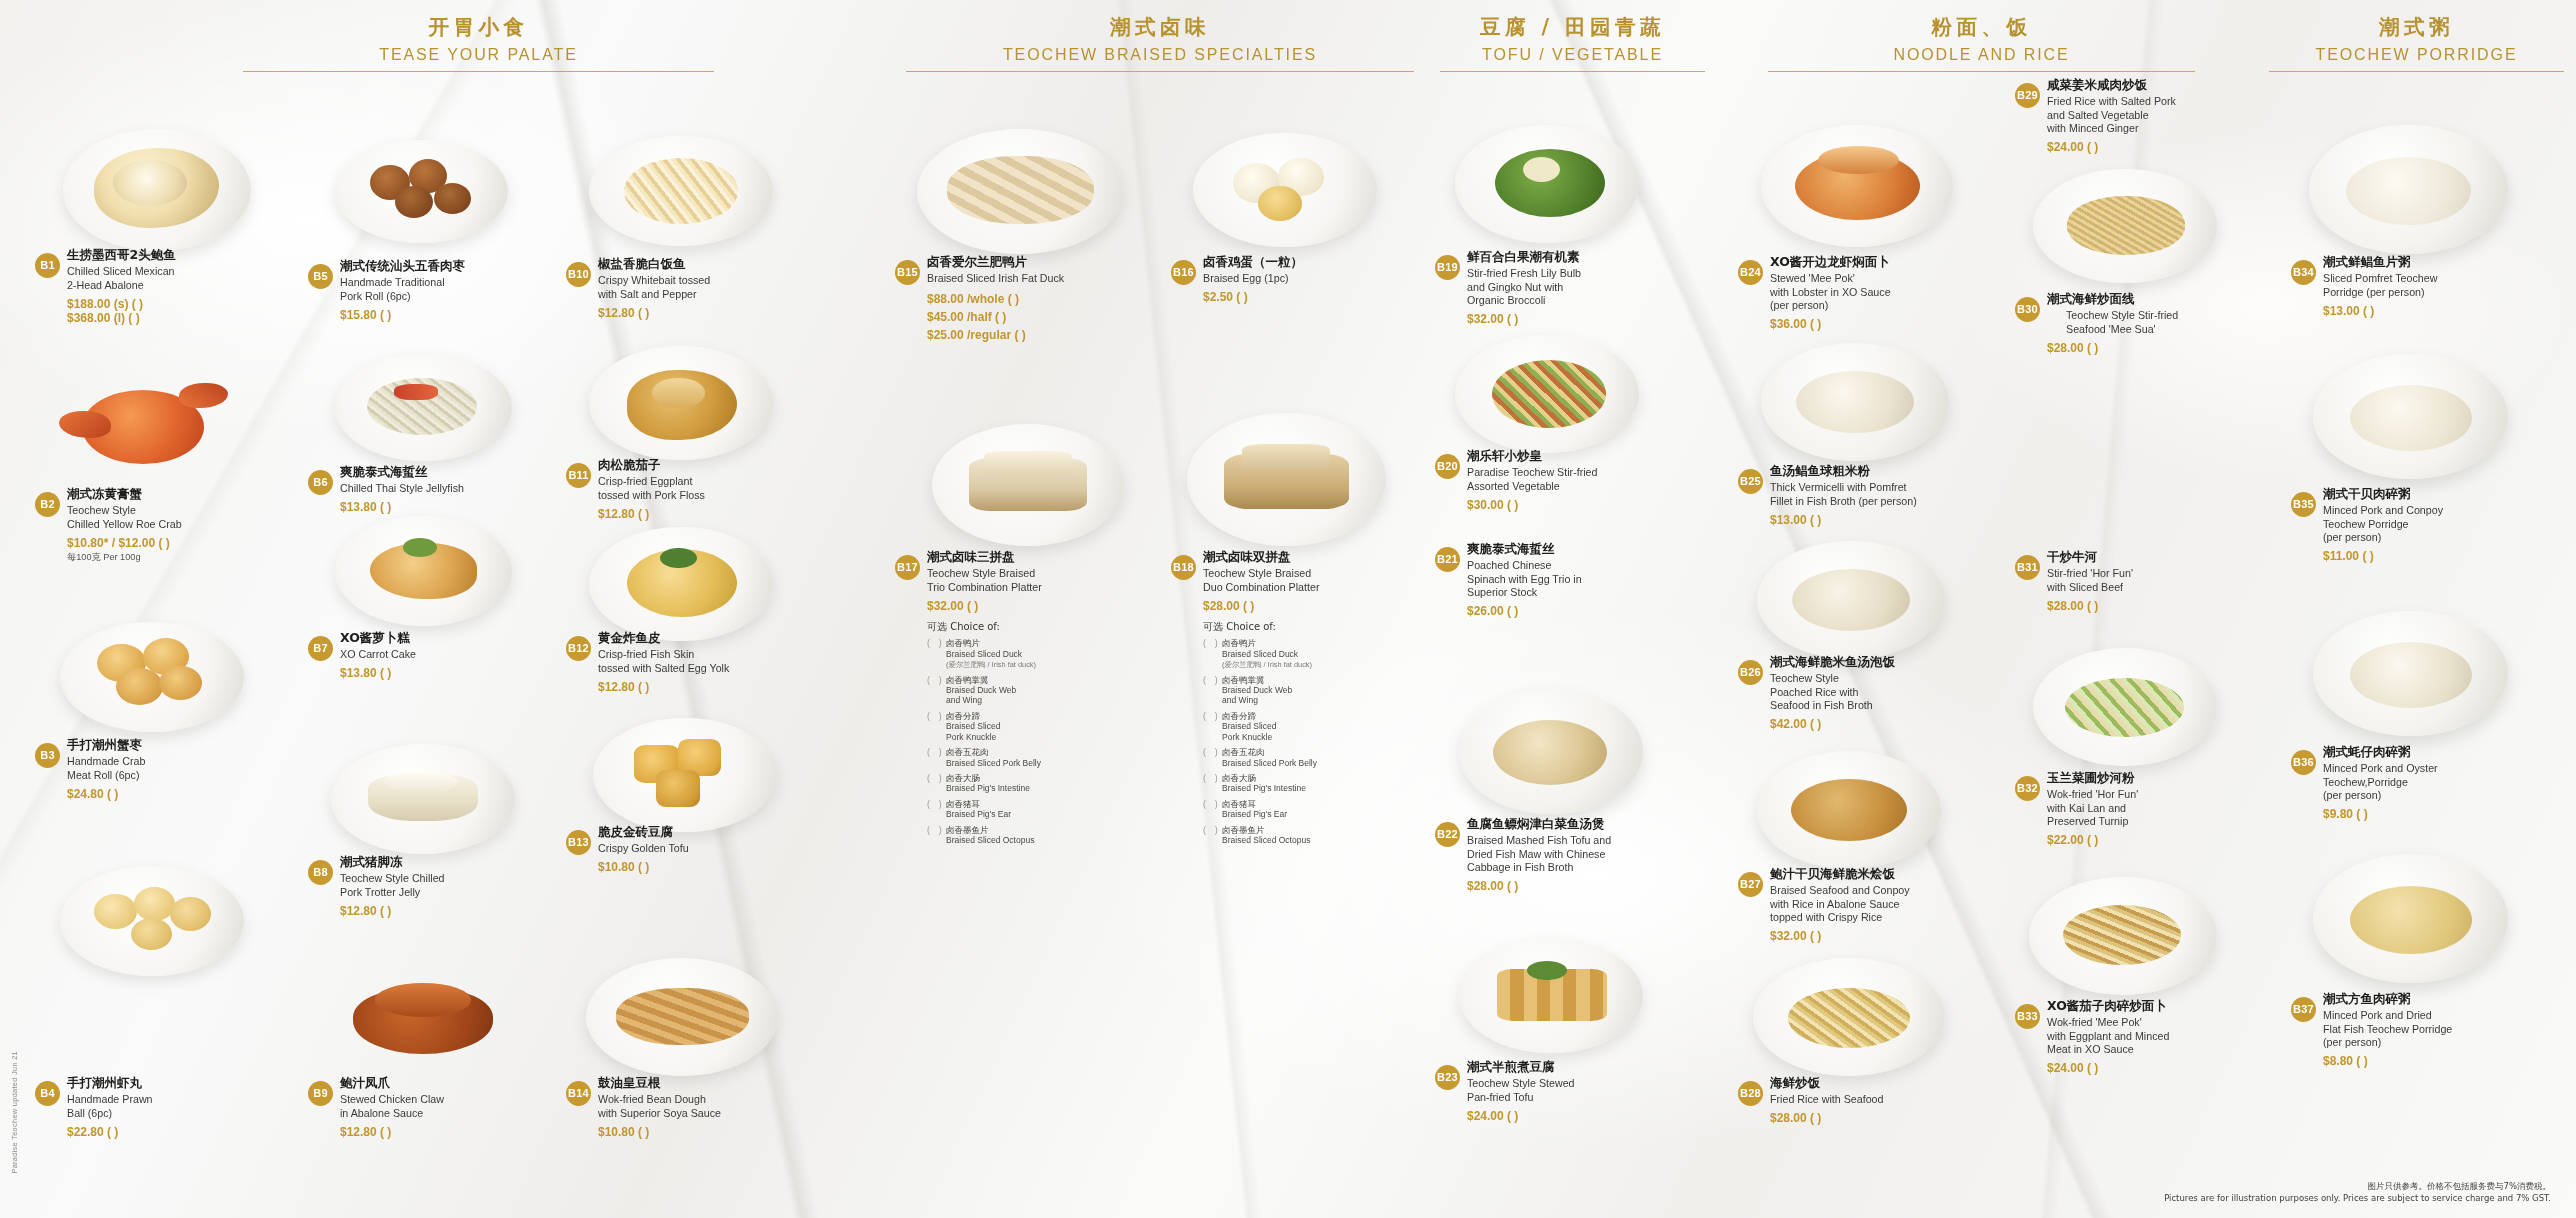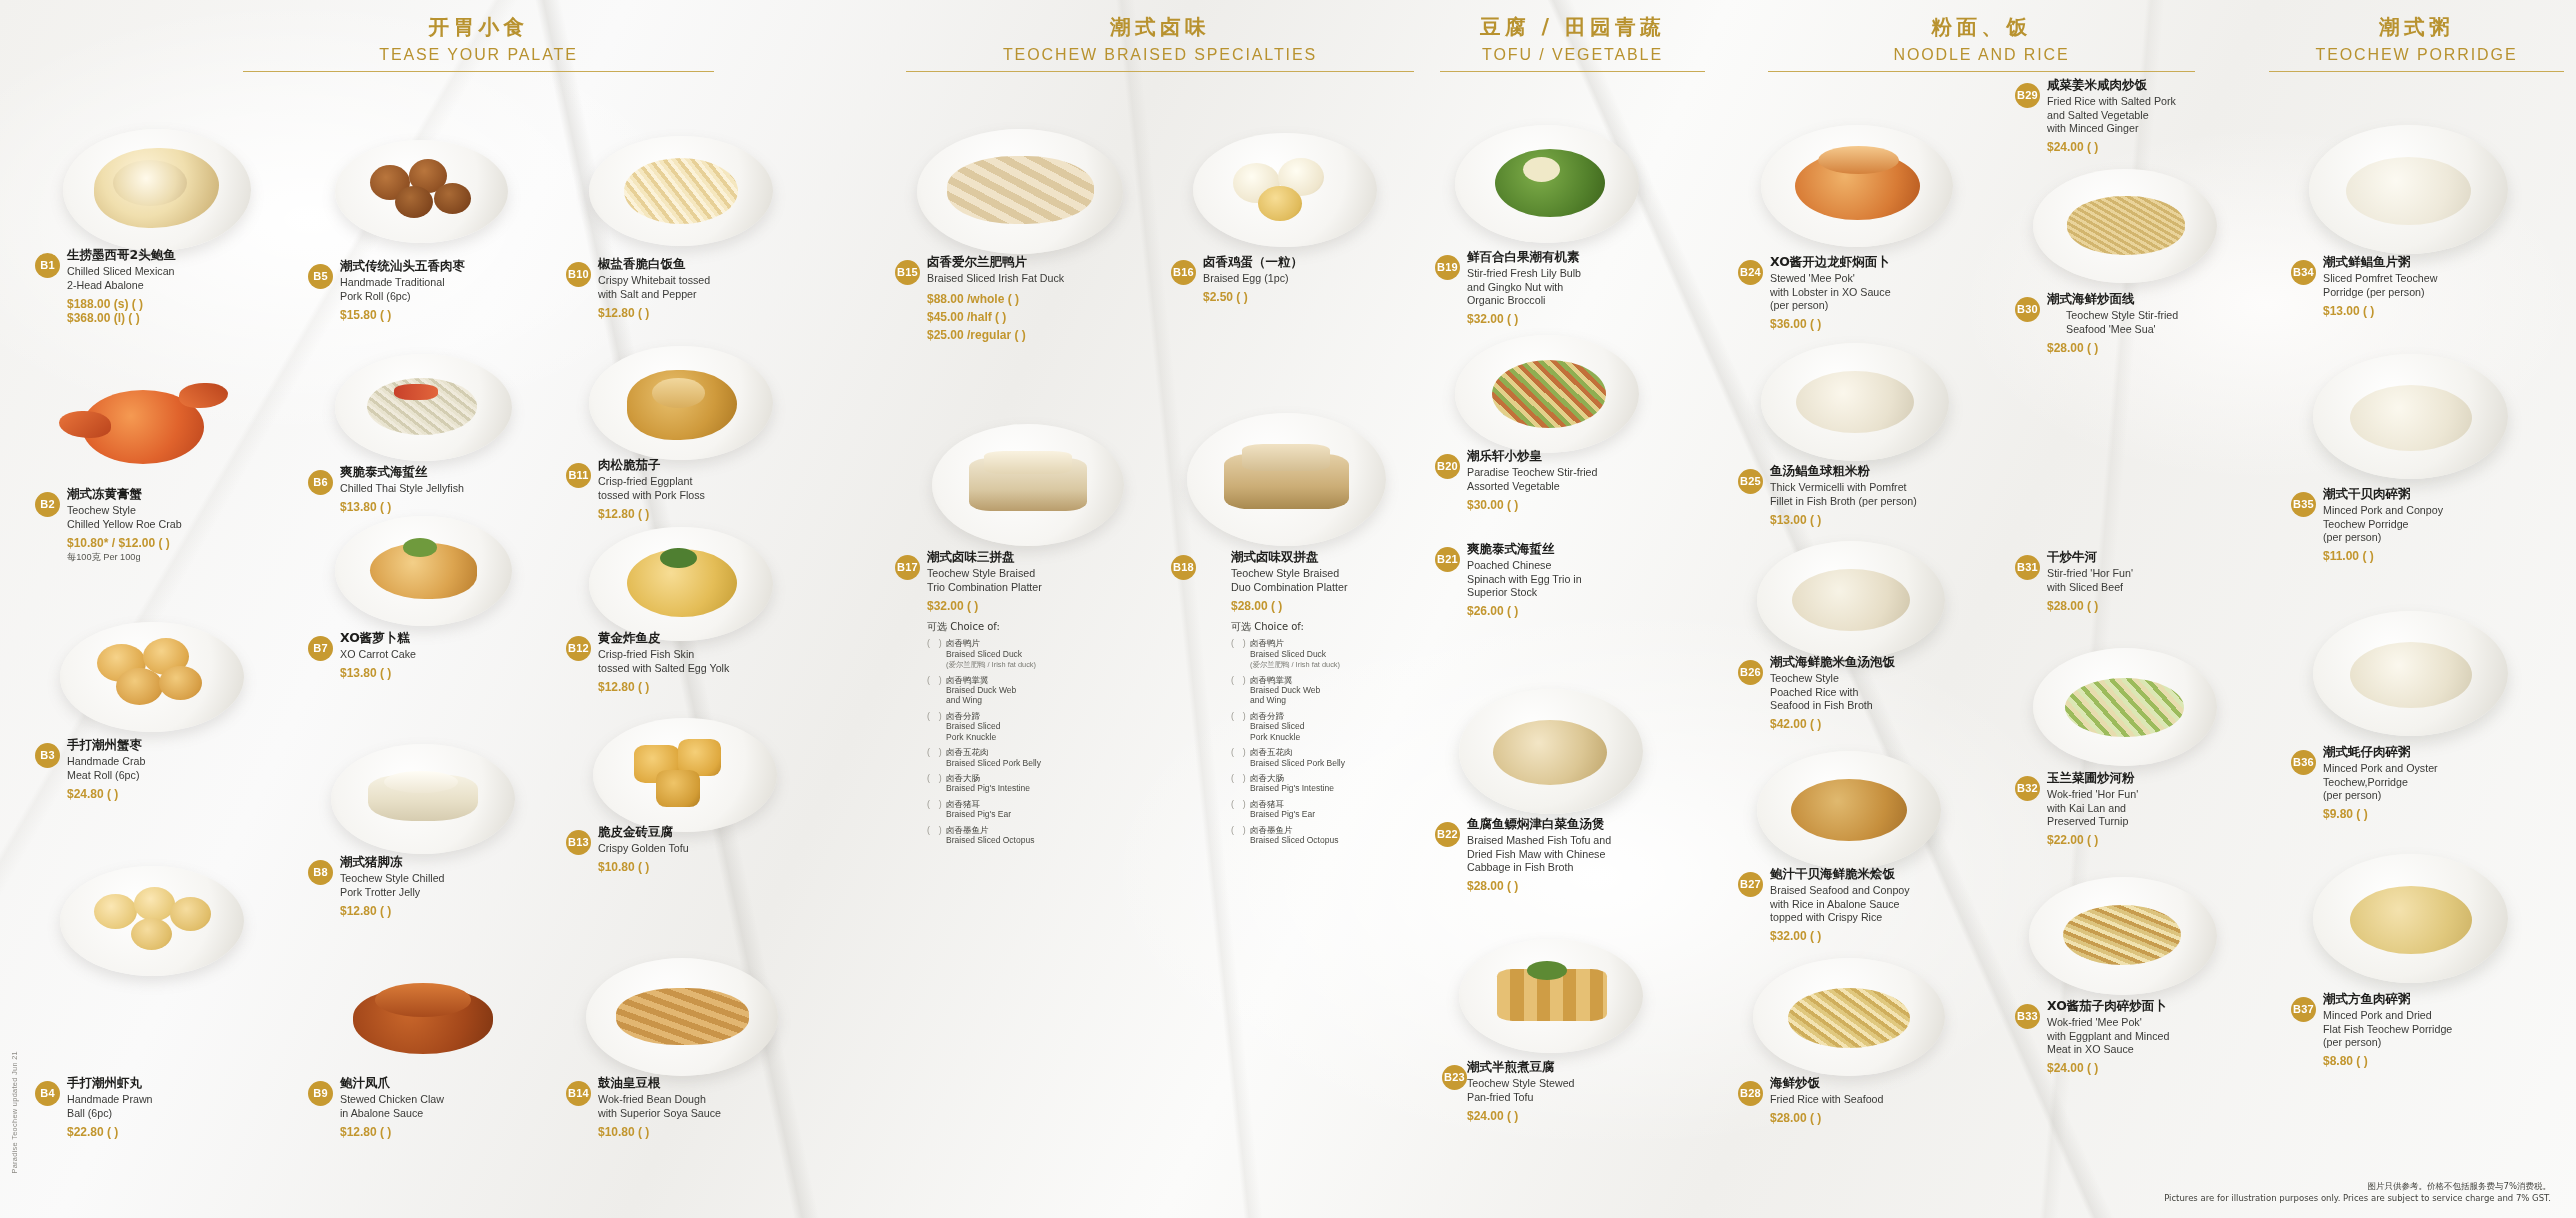--- a/index.html
+++ b/index.html
@@ -424,21 +424,21 @@
       <div class="price" style="white-space:pre-line;">$2.50 (   )</div>
     </div>
   </div>
 
   <div class="plate" style="left:1187px; top:413px; width:199px; height:133px;">
     <div class="food" style="left:37px; top:41px; width:125px; height:55px; background: linear-gradient(180deg,#e4cfa6 0%, #cbad76 60%, #a98a50 100%); border-radius:20%;"></div>
     <div class="food" style="left:55px; top:31px; width:88px; height:26.5px; background: linear-gradient(180deg,#f0e2c4,#d4be92); border-radius:24%;"></div>
   </div>
   <div class="dish" style="left:1171px; top:549px; width:243px;">
     <div class="badge" style="left:0; top:5.9px;">B18</div>
-    <div class="dtext" style="left:32px; top:0; width:210px;margin-left:28px;">
+    <div class="dtext" style="left:32px; top:0; width:210px;">
       <div class="dname-cn">潮式卤味双拼盘</div>
       <div class="dname-en" style="white-space:pre-line;">Teochew Style Braised
 Duo Combination Platter</div>
       <div class="price" style="white-space:pre-line;">$28.00 (   )</div>
       <div class="choice-title">可选 Choice of:</div>
       <div class="choice-list">
         <div class="choice-row">
             <span class="paren">(　)</span>
             <span><span class="c-cn">卤香鸭片</span><br><span class="c-en" style="white-space:pre-line;">Braised Sliced Duck</span><br><span class="c-sub">(爱尔兰肥鸭 / Irish fat duck)</span></span>
           </div>
@@ -523,21 +523,21 @@
 Cabbage in Fish Broth</div>
       <div class="price" style="white-space:pre-line;">$28.00 (   )</div>
     </div>
   </div>
 
   <div class="plate" style="left:1459px; top:939px; width:184px; height:114px;">
     <div class="food" style="left:38px; top:29.5px; width:110px; height:52px; background: repeating-linear-gradient(90deg, #e6c074 0 13.3px, #cf9d45 13.3px 26.5px); border-radius:14%;"></div>
     <div class="food" style="left:68px; top:22px; width:40px; height:19px; background:#5d8a34; border-radius:50%;"></div>
   </div>
   <div class="dish" style="left:1435px; top:1059px; width:214px;">
-    <div class="badge" style="left:7px; top:5.9px;">B23</div>
+    <div class="badge" style="left:0; top:5.9px;">B23</div>
     <div class="dtext" style="left:32px; top:0; width:180px;">
       <div class="dname-cn">潮式半煎煮豆腐</div>
       <div class="dname-en" style="white-space:pre-line;">Teochew Style Stewed
 Pan-fried Tofu</div>
       <div class="price" style="white-space:pre-line;">$24.00 (   )</div>
     </div>
   </div>
 
   <div class="plate" style="left:1761px; top:125px; width:192px; height:122px;">
     <div class="food" style="left:34px; top:26.5px; width:125px; height:68px; background: radial-gradient(circle at 40% 35%, #f0b36a 0%, #d87b35 60%, #b1541c 100%); border-radius:50%;"></div>

